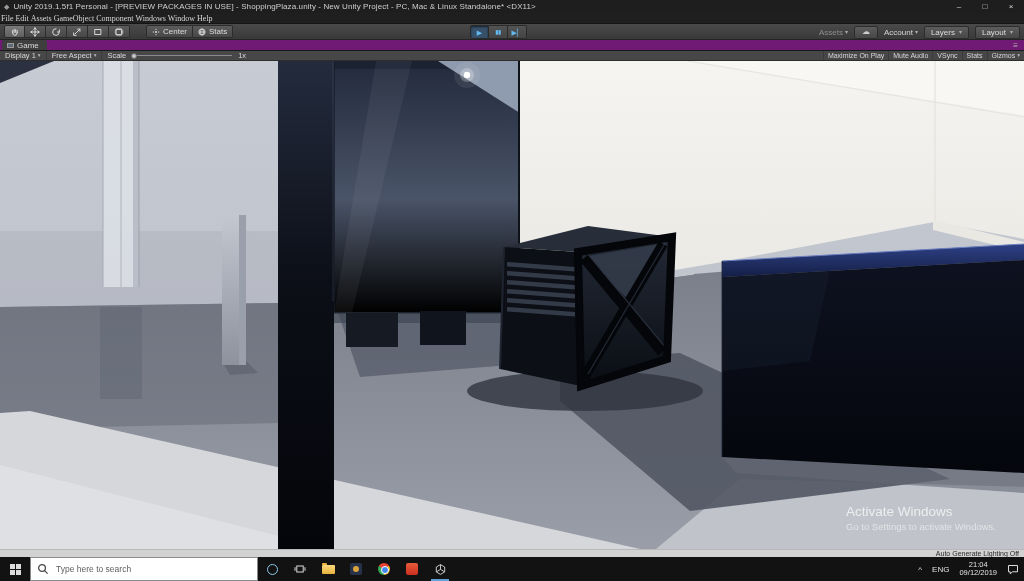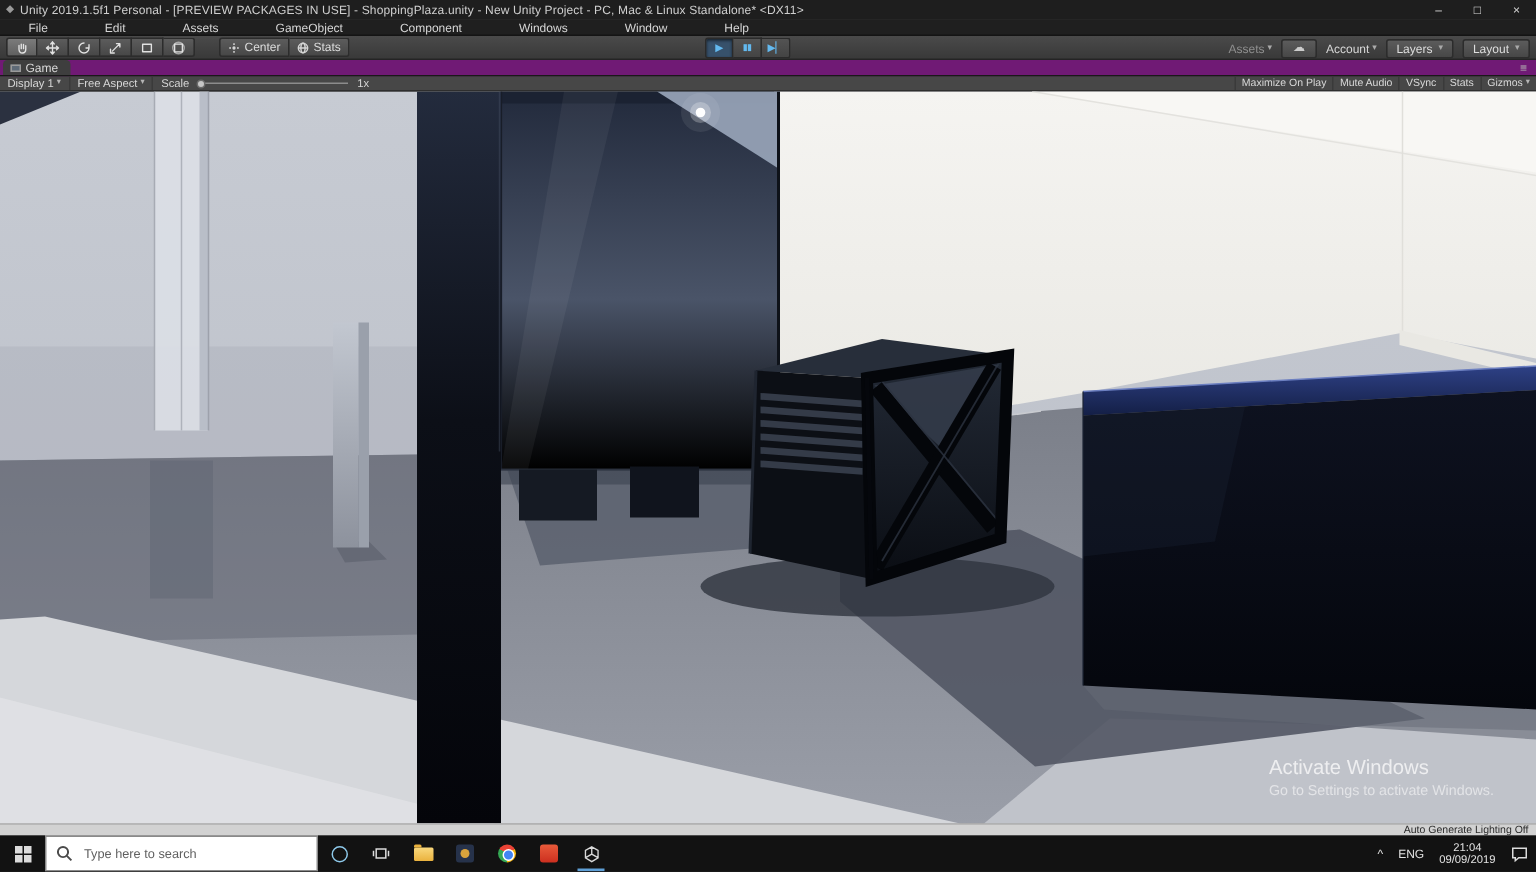--- a/index.html
+++ b/index.html
@@ -15,21 +15,21 @@
   .app-icon { margin:0 4px 0 4px; font-size:7px; color:#9a9a9a; line-height:1; }
   .title-text { white-space:nowrap; letter-spacing:.1px; }
   .win-controls { margin-left:auto; display:flex; height:100%; }
   .win-btn { width:26px; display:flex; align-items:center; justify-content:center;
     font-size:8px; color:#d8d8d8; }
 
   
   .menubar { position:absolute; left:0; top:13px; width:1024px; height:11px;
     background:#1f1f1f; border-bottom:1px solid #141414; display:flex; align-items:center;
     color:#d6d6d6; font-size:8px; }
-  .menu-item { padding:0 19px; height:100%; display:flex; align-items:center; }
+  .menu-item { padding:0 1px; height:100%; display:flex; align-items:center;font-family:Liberation Serif, serif; }
 
   
   .toolbar { position:absolute; left:0; top:24px; width:1024px; height:16px;
     background:linear-gradient(#4a4a4a,#393939); border-bottom:1px solid #242424; }
   .tools { position:absolute; left:4px; top:1px; display:flex; }
   .tool-btn { width:21px; height:13px; background:linear-gradient(#5c5c5c,#474747);
     border:1px solid #2c2c2c; border-left-width:0; display:flex; align-items:center; justify-content:center; }
   .tool-btn:first-child { border-left-width:1px; border-radius:2px 0 0 2px; }
   .tool-btn:last-child { border-radius:0 2px 2px 0; }
   .tool-btn.active { background:linear-gradient(#7b7b7b,#606060); }
@@ -94,21 +94,21 @@
     background:#d2d2d2; border-top:1px solid #b8b8b8; display:flex; align-items:center;
     justify-content:flex-end; padding-right:5px; font-size:7px; color:#2b2b2b; }
 
   
   .taskbar { position:absolute; left:0; top:557px; width:1024px; height:24px;
     background:#121212; display:flex; align-items:center; }
   .start-btn { width:30px; height:100%; display:flex; align-items:center; justify-content:center; }
   .win-logo { width:11px; height:11px; display:grid; grid-template-columns:5px 5px;
     grid-template-rows:5px 5px; gap:1px; }
   .win-logo span { background:#dcdcdc; }
-  .search-box { width:182px; height:24px; background:#ffffff; border:1px solid #8a8a8a;
+  .search-box { width:228px; height:24px; background:#ffffff; border:1px solid #8a8a8a;
     display:flex; align-items:center; gap:5px; padding:0 6px; }
   .search-box input { border:0; outline:0; flex:1; min-width:0; font-size:8.5px; color:#333;
     background:transparent; font-family:"Liberation Sans", sans-serif; }
   .search-box input::placeholder { color:#5f5f5f; }
   .tb-ico-btn { width:28px; height:100%; display:flex; align-items:center; justify-content:center; position:relative; }
   .cortana { width:11px; height:11px; border-radius:50%; border:1.5px solid #8ec9ea; }
   .folder { width:13px; height:9px; background:linear-gradient(#f9d87c,#eab23e);
     border-radius:1px; position:relative; }
   .folder:before { content:""; position:absolute; left:0; top:-2px; width:5px; height:2px;
     background:#eab23e; border-radius:1px 1px 0 0; }
@@ -470,21 +470,21 @@
         <path d="M6.5 1.6 L10.7 4 V8.9 L6.5 11.4 L2.3 8.9 V4 Z M6.5 1.6 V6.4 M6.5 6.4 L2.4 8.8 M6.5 6.4 L10.6 8.8"></path>
       </svg>
       <span class="run-ind"></span>
     </div>
 
     <div class="tray">
       <span class="tray-item">^</span>
       <span class="tray-item">ENG</span>
       <span class="tray-item clock">
         <span>21:04</span>
-        <span>09/09/2019</span>
+        <span>09/12/2019</span>
       </span>
       <span class="tray-item">
         <svg width="12" height="11" viewBox="0 0 12 11" fill="none" stroke="#dcdcdc" stroke-width="1">
           <path d="M1.5 1.5 H10.5 V7.8 H5.5 L3.2 9.8 V7.8 H1.5 Z"></path>
         </svg>
       </span>
     </div>
   </div>
 
 </div>

